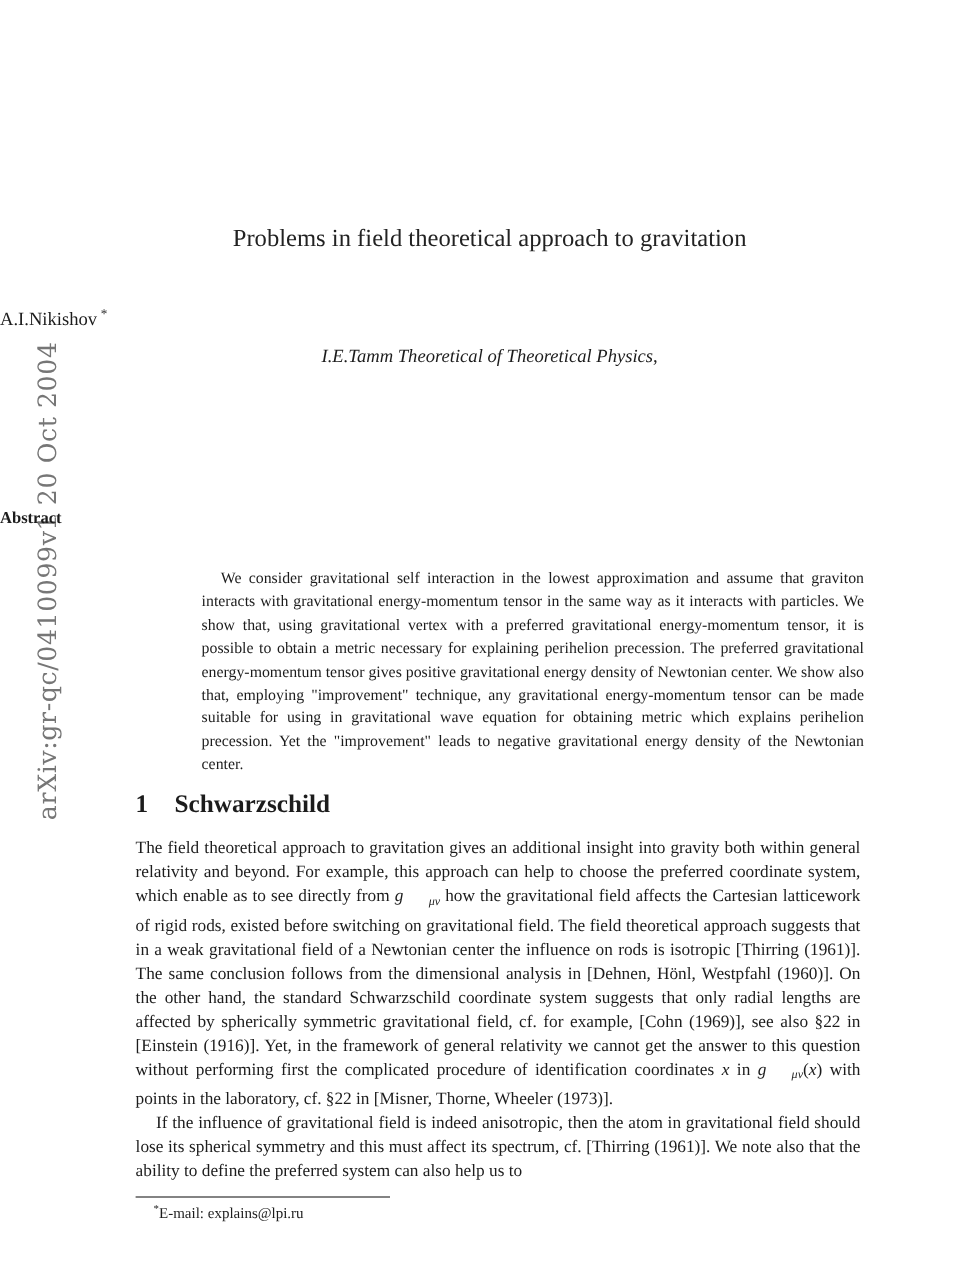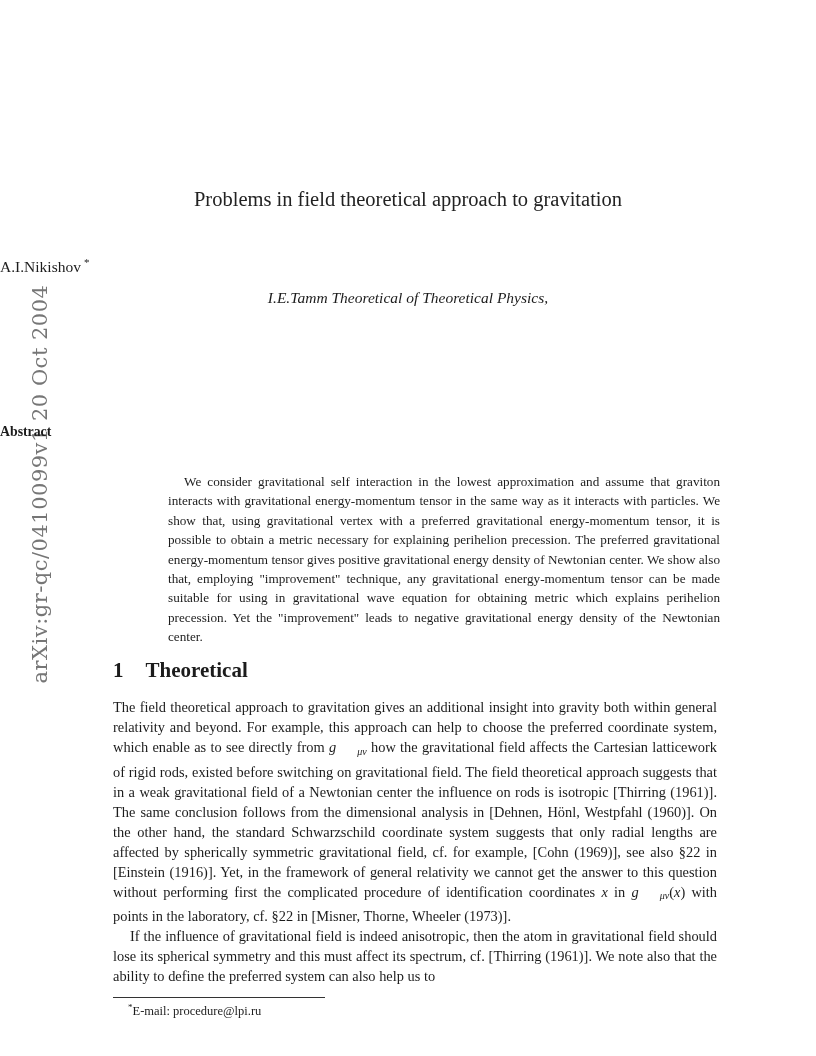--- a/index.html
+++ b/index.html
@@ -139,27 +139,27 @@
   <div class="affiliation">
     <div>I.E.Tamm Theoretical of Theoretical Physics,</div>
   </div>
 
 
   <div class="abstract-heading">Abstract</div>
 
   <div class="abstract-body">We consider gravitational self interaction in the lowest approximation and assume that graviton interacts with gravitational energy-momentum tensor in the same way as it interacts with particles. We show that, using gravitational vertex with a preferred gravitational energy-momentum tensor, it is possible to obtain a metric necessary for explaining perihelion precession. The preferred gravitational energy-momentum tensor gives positive gravitational energy density of Newtonian center. We show also that, employing "improvement" technique, any gravitational energy-momentum tensor can be made suitable for using in gravitational wave equation for obtaining metric which explains perihelion precession. Yet the "improvement" leads to negative gravitational energy density of the Newtonian center.</div>
 
   <div class="section-heading">
-    <span class="sec-num">1</span><span>Theoretical</span>
+    <span class="sec-num">1</span><span>Schwarzschild</span>
   </div>
 
   <div class="intro-body">
     <p><span>The field theoretical approach to gravitation gives an additional insight into gravity both within general relativity and beyond.  For example, this approach can help to choose the preferred coordinate system, which enable as to see directly from </span><span class="run-i">g</span><span class="run-sub">μν</span><span> how the gravitational field affects the Cartesian latticework of rigid rods, existed before switching on gravitational field. The field theoretical approach suggests that in a weak gravitational field of a Newtonian center the influence on rods is isotropic [Thirring (1961)].  The same conclusion follows from the dimensional analysis in [Dehnen, Hönl, Westpfahl (1960)].  On the other hand, the standard Schwarzschild coordinate system suggests that only radial lengths are affected by spherically symmetric gravitational field, cf. for example, [Cohn (1969)], see also §22 in [Einstein (1916)].  Yet, in the framework of general relativity we cannot get the answer to this question without performing first the complicated procedure of identification coordinates </span><span class="run-i">x</span><span> in </span><span class="run-i">g</span><span class="run-sub">μν</span><span>(</span><span class="run-i">x</span><span>) with points in the laboratory, cf. §22 in [Misner, Thorne, Wheeler (1973)].</span></p>
     <p class="indent"><span>If the influence of gravitational field is indeed anisotropic, then the atom in gravitational field should lose its spherical symmetry and this must affect its spectrum, cf.  [Thirring (1961)].  We note also that the ability to define the preferred system can also help us to</span></p>
   </div>
 
   <div class="footnote-rule"></div>
 
   <div class="footnote">
-    <span class="note-sym">*</span><span>E-mail: procedure@lpi.ru</span>
+    <span class="note-sym">*</span><span>E-mail: explains@lpi.ru</span>
   </div>
 
 </div>
 
 </body></html>

